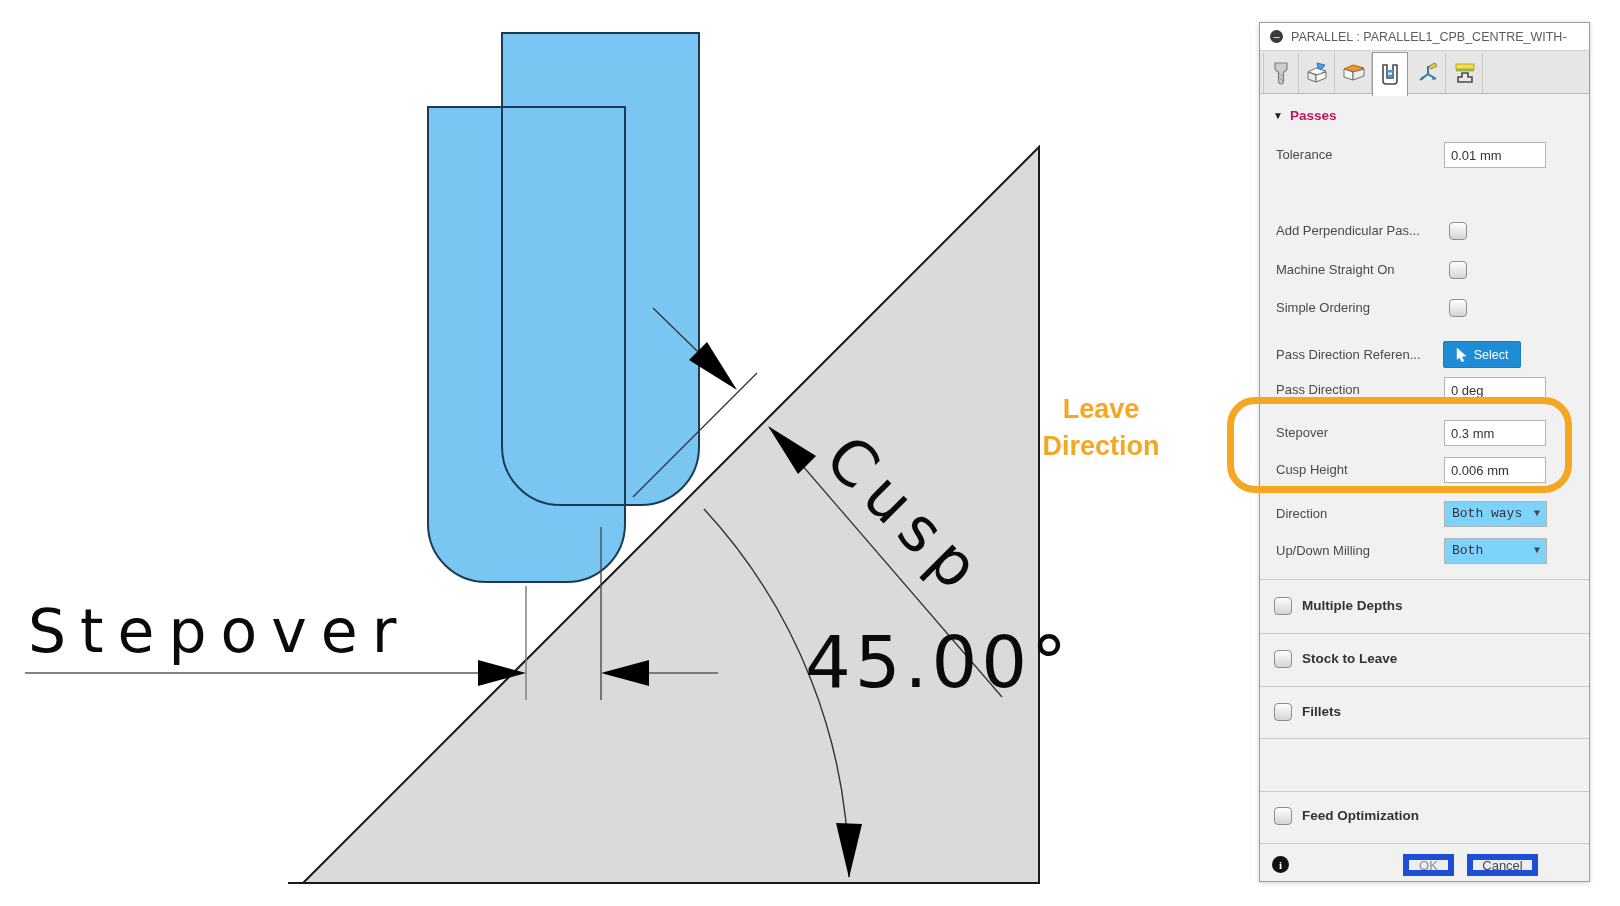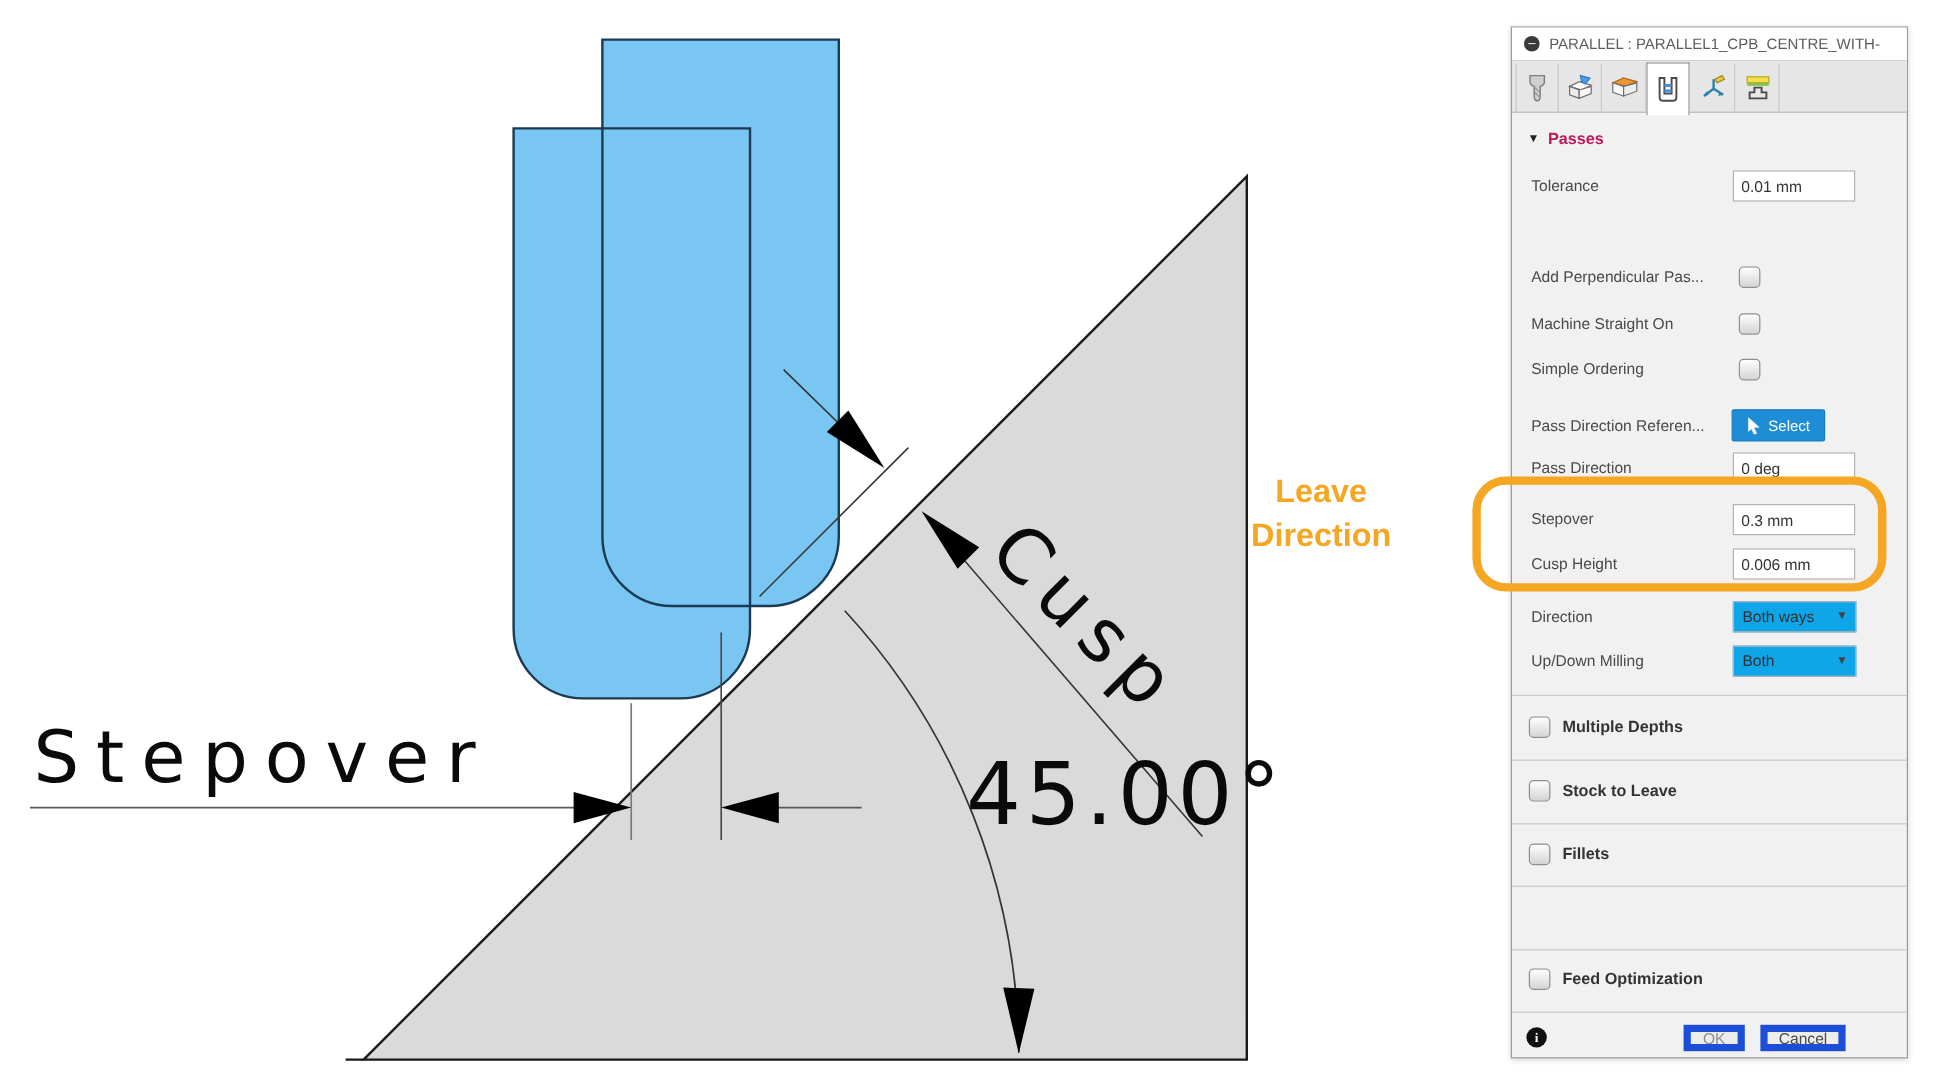--- a/index.html
+++ b/index.html
@@ -37,21 +37,21 @@
   .lbl{position:absolute;left:16px;top:0;height:28px;line-height:28px;font-size:13px;color:#4A4A4A;white-space:nowrap;}
   .inp{position:absolute;left:184px;top:1px;width:102px;height:26px;box-sizing:border-box;
     border:1px solid #B3B3B3;background:#FFF;color:#333;font-size:13px;padding:0 6px;
     font-family:"Liberation Sans",sans-serif;}
   .chk{position:absolute;left:189px;top:5px;width:18px;height:18px;border:1px solid #8E8E8E;border-radius:4px;
     background:linear-gradient(#FEFEFE,#D4D4D4);box-shadow:inset 0 1px 1px rgba(255,255,255,.9);box-sizing:border-box;}
   .selbtn{position:absolute;left:183px;top:0;width:78px;height:27px;background:#1F8CD6;border:1px solid #1B7AC0;
     box-sizing:border-box;color:#FFF;font-size:12.5px;display:flex;align-items:center;justify-content:center;gap:6px;
     border-radius:2px;}
   .dropdown{position:absolute;left:184px;top:1px;width:103px;height:26px;box-sizing:border-box;border:1px solid #B3B3B3;
-    background:#0ea5e9;font-size:13px;color:#333;line-height:24px;padding-left:7px;}
+    background:#7dd3fc;font-size:13px;color:#333;line-height:24px;padding-left:7px;font-family:Liberation Mono, monospace;}
   .caret{position:absolute;right:6px;top:0;line-height:24px;font-size:10px;color:#444;}
 
   .divider{position:absolute;left:0;right:0;height:1px;background:#C9C9C9;}
   .secrow{position:absolute;left:0;width:100%;height:28px;}
   .secchk{position:absolute;left:14px;top:5px;width:18px;height:18px;border:1px solid #8E8E8E;border-radius:4px;
     background:linear-gradient(#FEFEFE,#D4D4D4);box-sizing:border-box;}
   .seclbl{position:absolute;left:42px;height:28px;line-height:28px;font-size:13.5px;font-weight:bold;color:#333;white-space:nowrap;}
 
   .info-dot{position:absolute;left:12px;top:833px;width:17px;height:17px;border-radius:50%;background:#111;color:#FFF;
     font-size:11px;font-weight:bold;display:flex;align-items:center;justify-content:center;font-family:"Liberation Serif",serif;}

